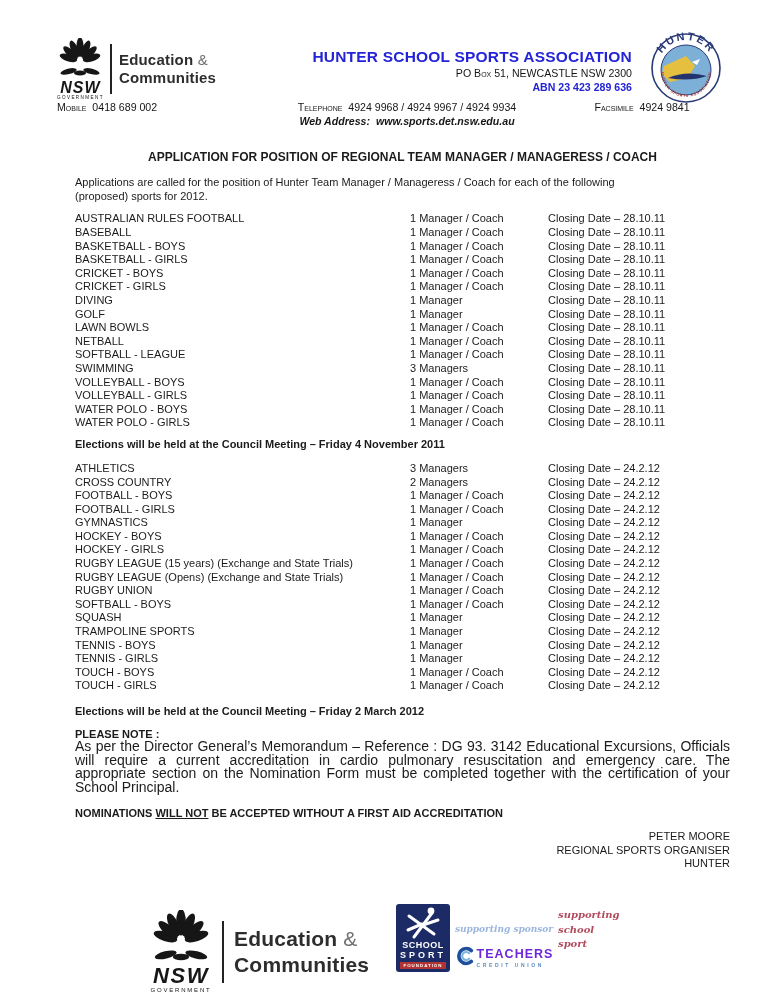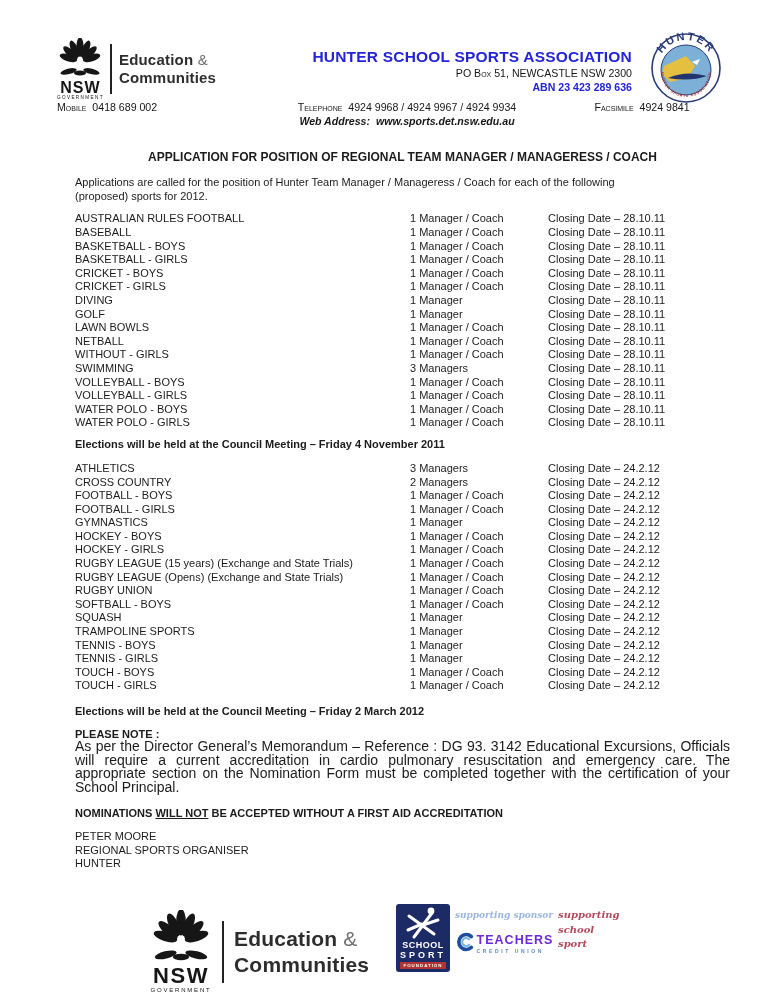--- a/index.html
+++ b/index.html
@@ -7,21 +7,21 @@
     width:768px; height:994px; position:relative; background:#ffffff;
     color:#1a1a1a; font-family:"Liberation Sans", sans-serif; overflow:hidden;
     margin:0 auto;
   }
 
   
   .hdr { position:absolute; left:57px; top:38px; right:44px; display:flex; align-items:flex-start; }
 
   .nsw-ec { display:flex; align-items:center; }
   .waratah-block { text-align:center; line-height:1; }
-  .nsw-word { font-weight:bold; font-size:16px; letter-spacing:1px; color:#161616; margin-top:1px; }
+  .nsw-word { font-weight:bold; font-size:16px; letter-spacing:1px; color:#161616; margin-top:1px;font-style:italic; }
   .gov-word { font-size:4.6px; letter-spacing:1.4px; color:#161616; }
   .nsw-div { width:2px; background:#222; height:50px; margin:0 7px 0 6px; }
   .dept { font-size:15px; font-weight:bold; color:#2d2d2d; line-height:1.2; letter-spacing:0.2px; }
   .dept .amp { color:#6f6f6f; font-weight:normal; }
 
   .org-block { flex:1; text-align:right; padding-top:9px; padding-right:16px; line-height:1.25; }
   .org-name { color:#2323d7; font-weight:bold; font-size:15.5px; letter-spacing:0.2px; }
   .org-pobox { font-size:10.6px; color:#161616; font-variant:small-caps; margin-top:1px; }
   .org-abn { color:#2323d7; font-weight:bold; font-size:10.6px; }
 
@@ -44,33 +44,33 @@
   .sports-table { margin-top:9px; display:grid; grid-template-columns:335px 138px 1fr; font-size:11px; line-height:13.6px; }
   .srow { display:contents; }
   .cell { white-space:nowrap; overflow:hidden; }
 
   .elections { margin:8px 0 0; font-weight:bold; font-size:11px; }
   .gap-lg { margin-top:12px; }
   .please-note { margin:11px 0 0; font-weight:bold; font-size:11px; }
   .note-body { margin:0; font-size:14px; line-height:13.7px; text-align:justify; }
   .nominations { margin:12px 0 0; font-weight:bold; font-size:11px; }
   .ul { text-decoration:underline; }
-  .signature { margin-top:11px; font-size:11px; line-height:13.7px; }
+  .signature { margin-top:11px; text-align:right; font-size:11px; line-height:13.7px; }
 
   
   .ftr { position:absolute; left:0; top:900px; width:768px; height:94px; }
   .f-nsw { position:absolute; left:150px; top:10px; display:flex; align-items:center; }
   .f-nsw .nsw-word { font-size:22px; letter-spacing:1.5px; }
   .f-nsw .gov-word { font-size:6px; letter-spacing:1.8px; }
   .f-nsw .nsw-div { height:62px; margin:0 10px; }
   .f-nsw .dept { font-size:21px; line-height:1.22; }
 
   .f-ss { position:absolute; left:396px; top:4px; }
 
-  .f-tcu { position:absolute; left:446px; top:10px; width:116px; text-align:center; }
+  .f-tcu { position:absolute; left:446px; top:24px; width:116px; text-align:center; }
   .sponsor-script { font-family:"DejaVu Serif", serif; font-style:italic; font-weight:bold; font-size:9px; color:#9ab5de; }
   .tcu-row { display:flex; align-items:center; justify-content:center; margin-top:12px; }
   .tcu-text { text-align:left; margin-left:2px; }
   .tcu-name { font-weight:bold; font-size:12.5px; color:#6d28d9; letter-spacing:1px; line-height:1; }
   .tcu-sub { font-size:5px; letter-spacing:2.6px; color:#5b8cc6; font-weight:bold; margin-top:1px; }
 
   .f-script { position:absolute; left:558px; top:8px; width:64px; text-align:left;
               font-family:"DejaVu Serif", serif; font-style:italic; font-weight:bold;
               font-size:10px; color:#b04a5c; line-height:14.5px; }
 </style>
@@ -217,21 +217,21 @@
           <span class="cell">Closing Date – 28.10.11</span>
         </div>
 
         <div class="srow">
           <span class="cell">NETBALL</span>
           <span class="cell">1 Manager / Coach</span>
           <span class="cell">Closing Date – 28.10.11</span>
         </div>
 
         <div class="srow">
-          <span class="cell">WITHOUT - GIRLS</span>
+          <span class="cell">SOFTBALL - LEAGUE</span>
           <span class="cell">1 Manager / Coach</span>
           <span class="cell">Closing Date – 28.10.11</span>
         </div>
 
         <div class="srow">
           <span class="cell">SWIMMING</span>
           <span class="cell">3 Managers</span>
           <span class="cell">Closing Date – 28.10.11</span>
         </div>
 

